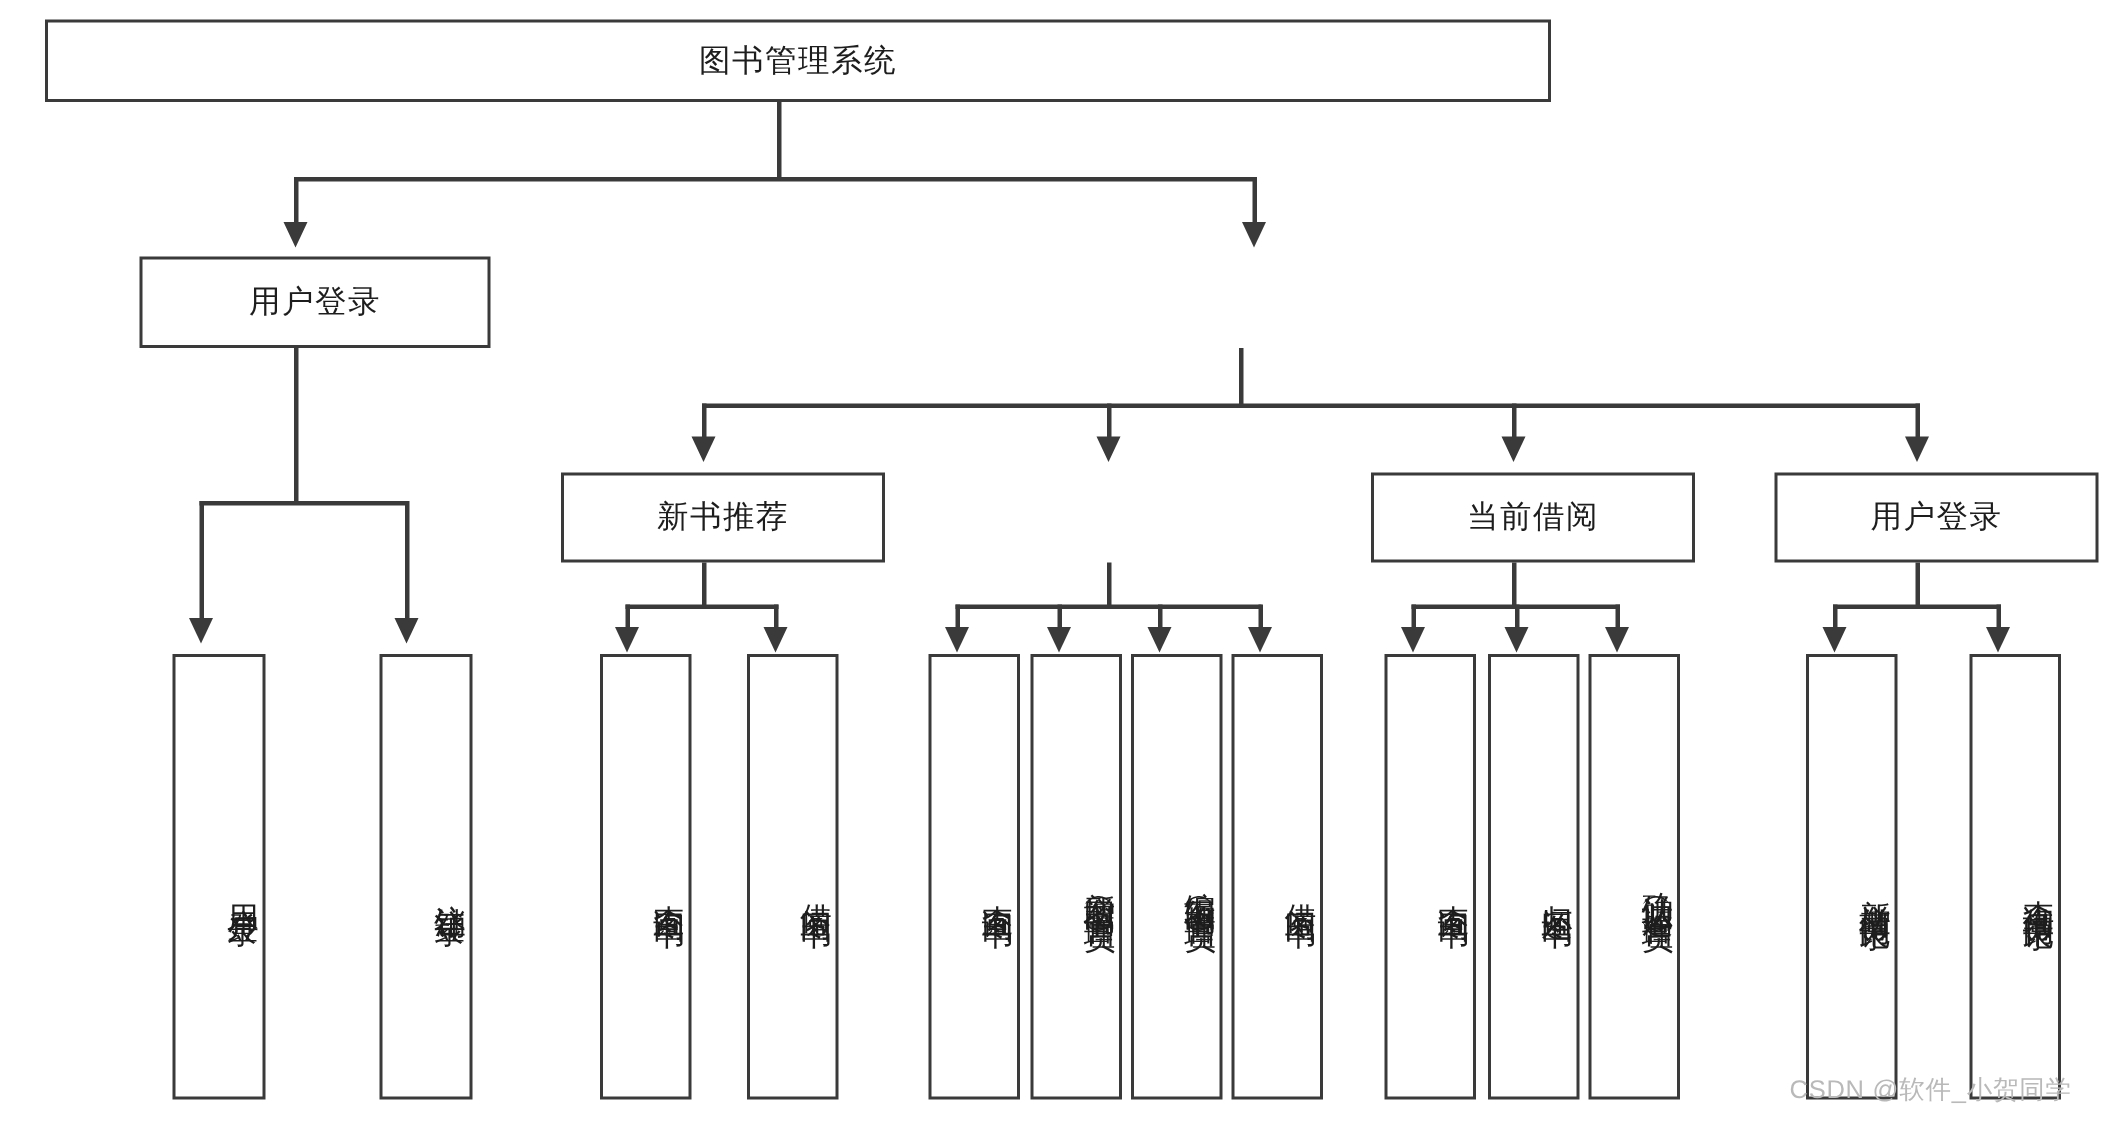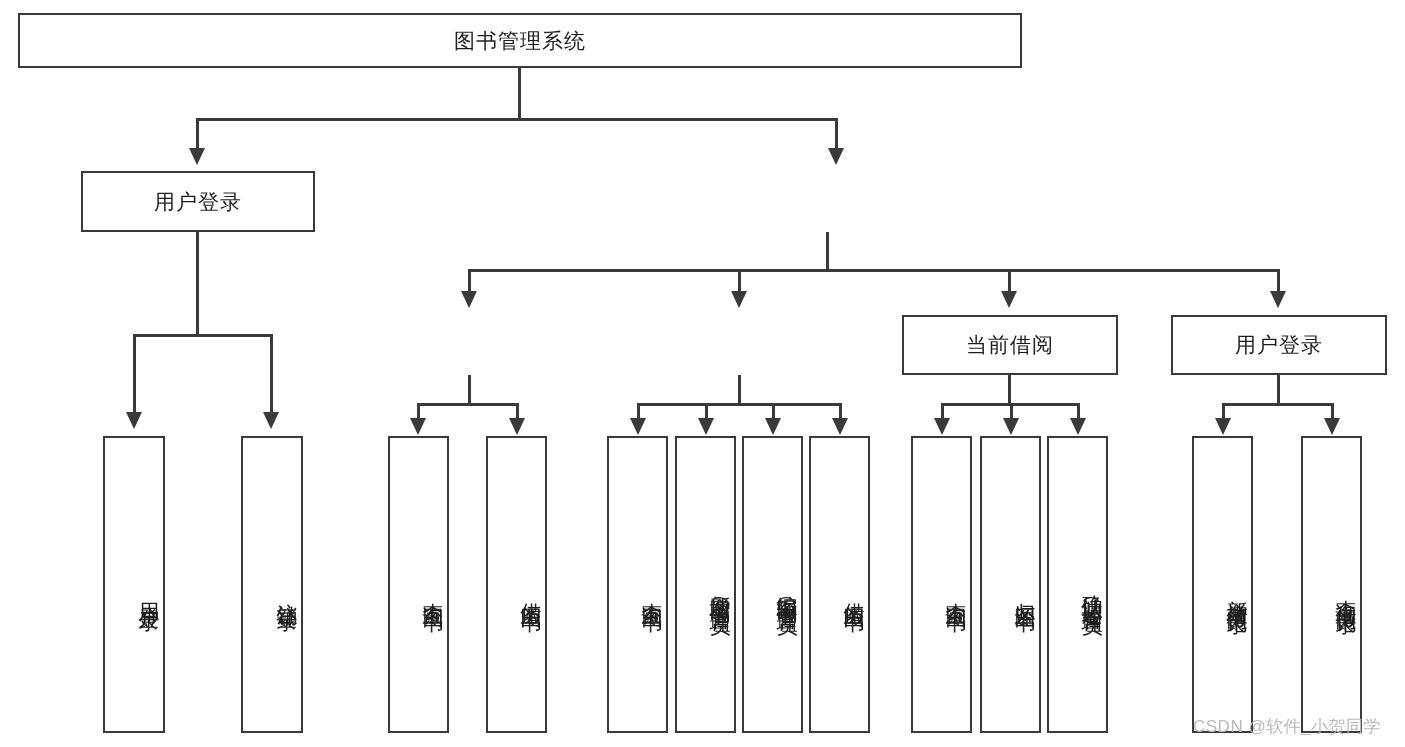--- a/index.html
+++ b/index.html
@@ -20,20 +20,21 @@
     position:absolute;
     box-sizing:border-box;
     border:2px solid #3a3a3a;
     background:#ffffff;
     display:flex;
     align-items:center;
     justify-content:center;
     text-align:center;
     color:#1d1d1d;
     letter-spacing:1px;
+    margin-left:12px;
   }
   .node.h{
     font-size:21px;
     line-height:1.2;
   }
   .node.v{
     font-size:21px;
     writing-mode:vertical-rl;
     text-orientation:upright;
     line-height:1.35;
@@ -103,20 +104,21 @@
 
   <div class="ln v" style="left:738px;top:269px;height:24px;"></div>
   <div class="arrow" style="left:731px;top:291px;"></div>
 
   <div class="ln v" style="left:1008px;top:269px;height:24px;"></div>
   <div class="arrow" style="left:1001px;top:291px;"></div>
 
   <div class="ln v" style="left:1277px;top:269px;height:24px;"></div>
   <div class="arrow" style="left:1270px;top:291px;"></div>
 
+  <div class="node h" style="left:362px;top:315px;width:216px;height:60px;">新书推荐</div>
 
 
   <div class="node h" style="left:902px;top:315px;width:216px;height:60px;">当前借阅</div>
 
   <div class="node h" style="left:1171px;top:315px;width:216px;height:60px;">用户登录</div>
 
   <div class="ln v" style="left:468px;top:375px;height:30px;"></div>
   <div class="ln h" style="left:417px;top:403px;width:102px;"></div>
   <div class="ln v" style="left:417px;top:403px;height:17px;"></div>
   <div class="arrow" style="left:410px;top:418px;"></div>

